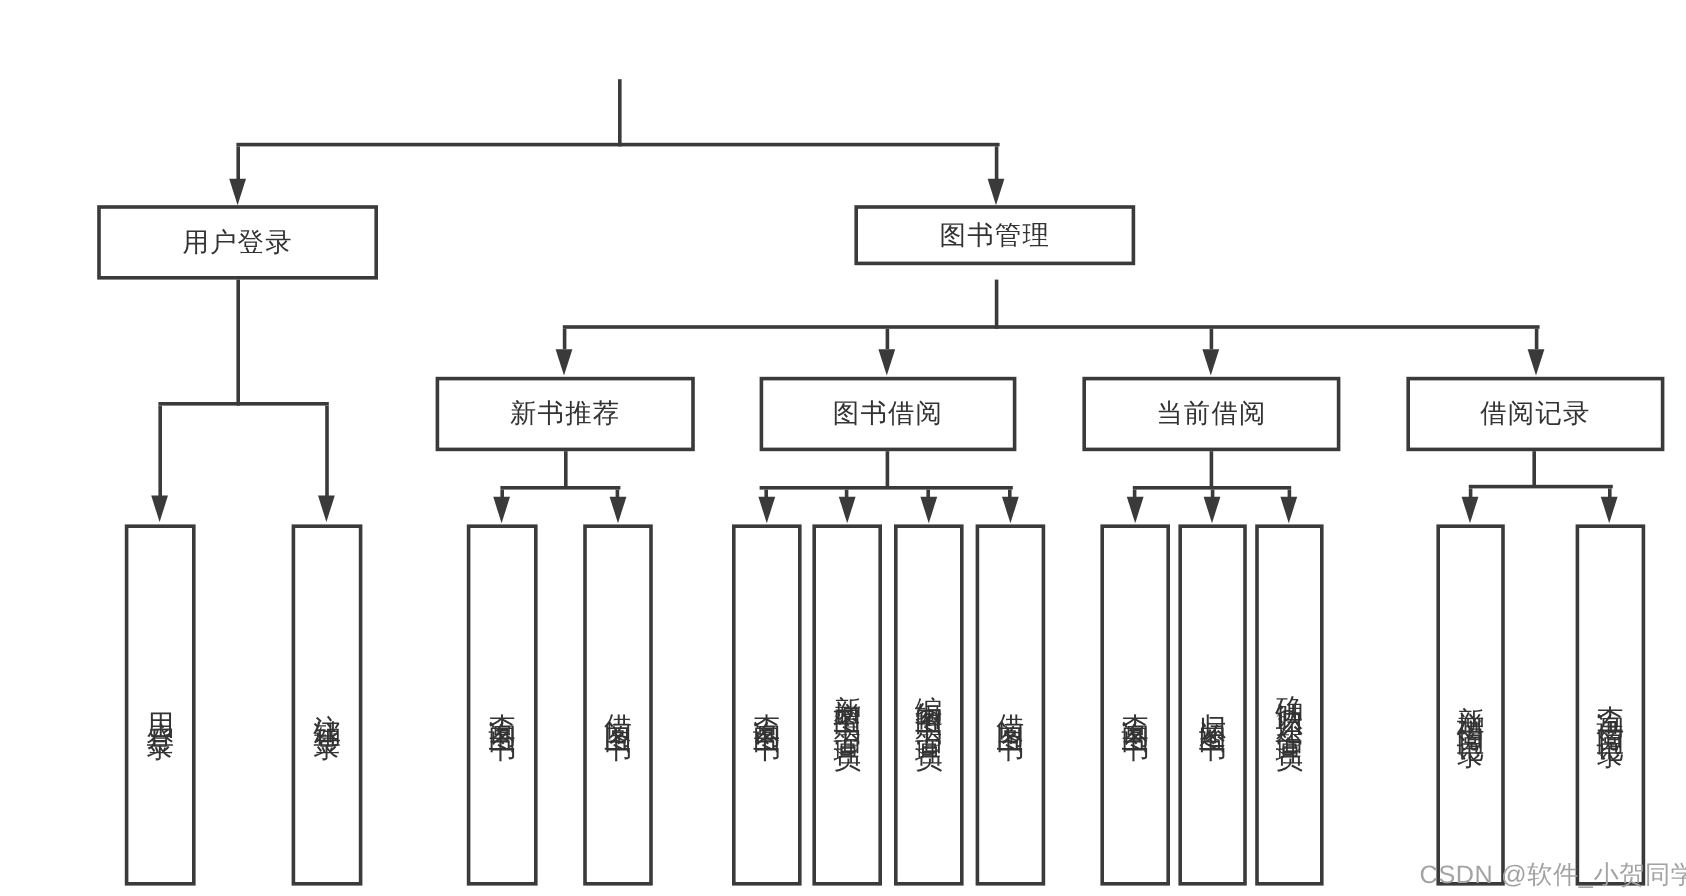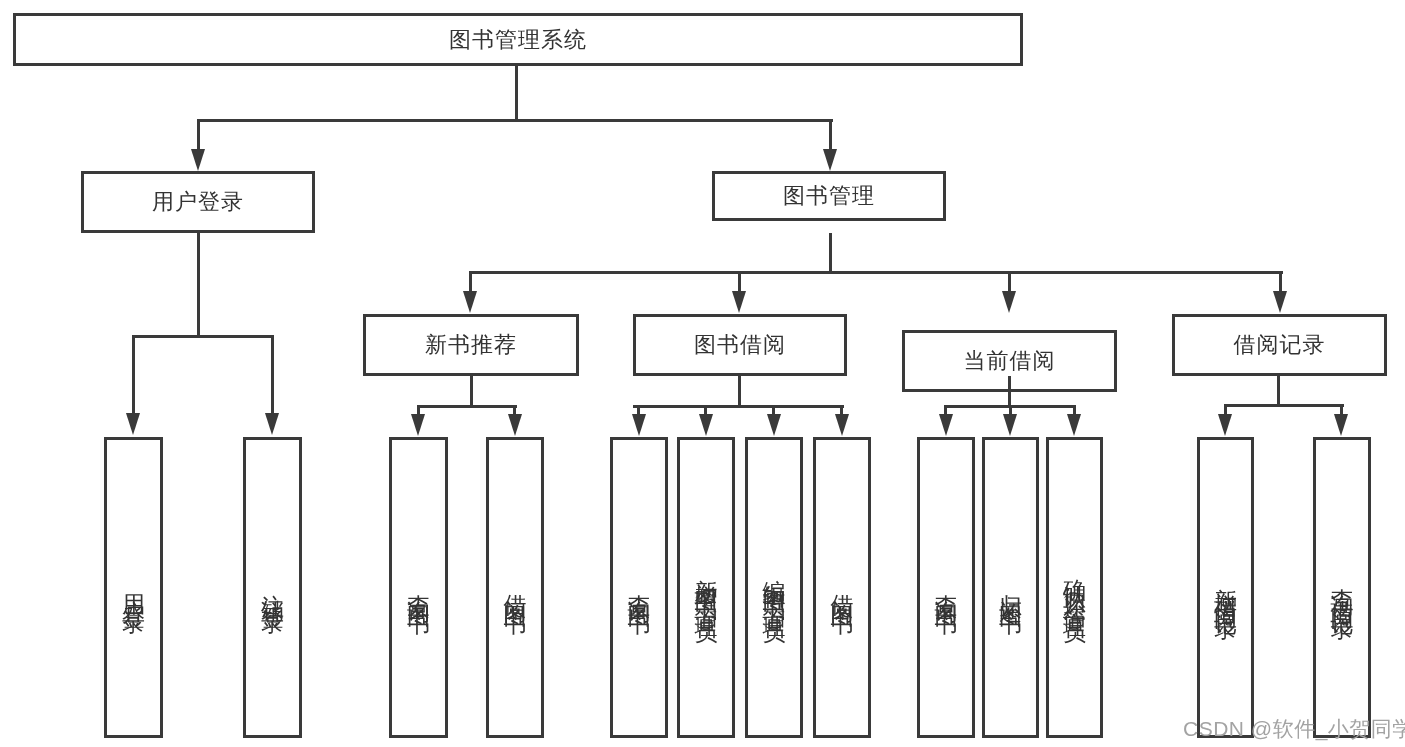--- a/index.html
+++ b/index.html
@@ -29,28 +29,27 @@
   .watermark{
     position:absolute;left:1183px;top:715px;z-index:5;
     font-size:21px;color:#a3a3a3;letter-spacing:0.5px;white-space:nowrap;
   }
 </style>
 </head>
 <body>
 
 <div id="stage">
 
-  <div class="box" style="left:13px;top:13px;width:1010px;height:53px;">图书管理系统</div>
 
   <div class="box" style="left:81px;top:171px;width:234px;height:62px;">用户登录</div>
   <div class="box" style="left:712px;top:171px;width:234px;height:50px;">图书管理</div>
 
   <div class="box" style="left:363px;top:314px;width:216px;height:62px;">新书推荐</div>
   <div class="box" style="left:633px;top:314px;width:214px;height:62px;">图书借阅</div>
-  <div class="box" style="left:902px;top:314px;width:215px;height:62px;margin-top:16px;">当前借阅</div>
+  <div class="box" style="left:902px;top:314px;width:215px;height:62px;">当前借阅</div>
   <div class="box" style="left:1172px;top:314px;width:215px;height:62px;">借阅记录</div>
 
   <div class="leaf" style="left:104px;width:59px;">用户登录</div>
   <div class="leaf" style="left:243px;width:59px;">注销登录</div>
   <div class="leaf" style="left:389px;width:59px;">查询图书</div>
   <div class="leaf" style="left:486px;width:58px;">借阅图书</div>
   <div class="leaf" style="left:610px;width:58px;">查询图书</div>
   <div class="leaf" style="left:677px;width:58px;">新增图书（管理员）</div>
   <div class="leaf" style="left:745px;width:58px;">编辑图书（管理员）</div>
   <div class="leaf" style="left:813px;width:58px;">借阅图书</div>

